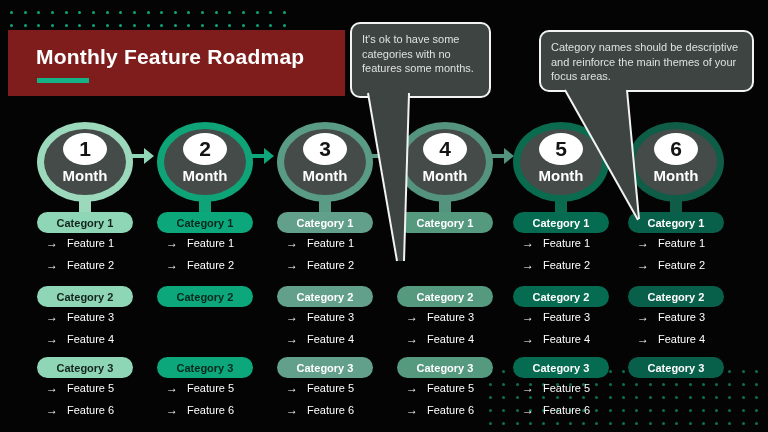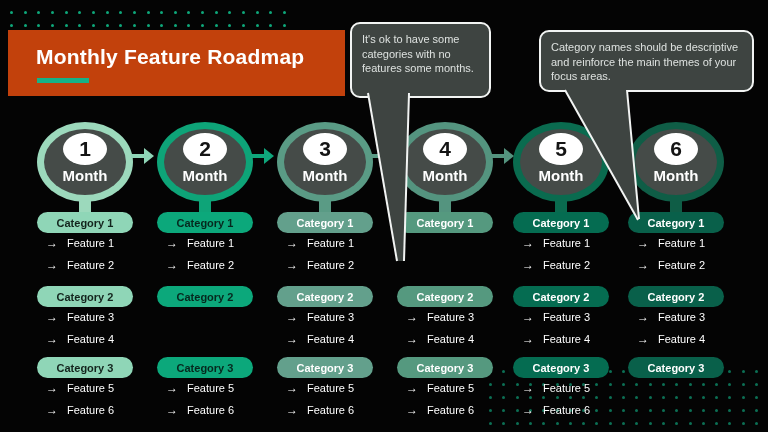--- a/index.html
+++ b/index.html
@@ -37,21 +37,21 @@
   .flow-arrow .head{position:absolute;left:13px;top:0;width:0;height:0;
     border-top:8px solid transparent;border-bottom:8px solid transparent;border-left:10px solid;}
   
   .dot{position:absolute;width:3px;height:3px;border-radius:50%;z-index:0;}
 </style>
 </head>
 <body>
 
 <div id="stage" style="background: rgb(4, 4, 4);">
 
-  <div class="title-box" style="background: #c2410c;">
+  <div class="title-box" style="background: #7f1d1d;">
     <div class="title-text">Monthly Feature Roadmap</div>
     <div class="title-underline" style="background: rgb(22, 178, 135);"></div>
   </div>
 
   <div class="callout" id="callout-2">
     <span>Category names should be descriptive and reinforce the main themes of your focus areas.</span>
   </div>
 
   <div class="callout" id="callout-1">
     <span>It's ok to have some categories with no features some months.</span>

